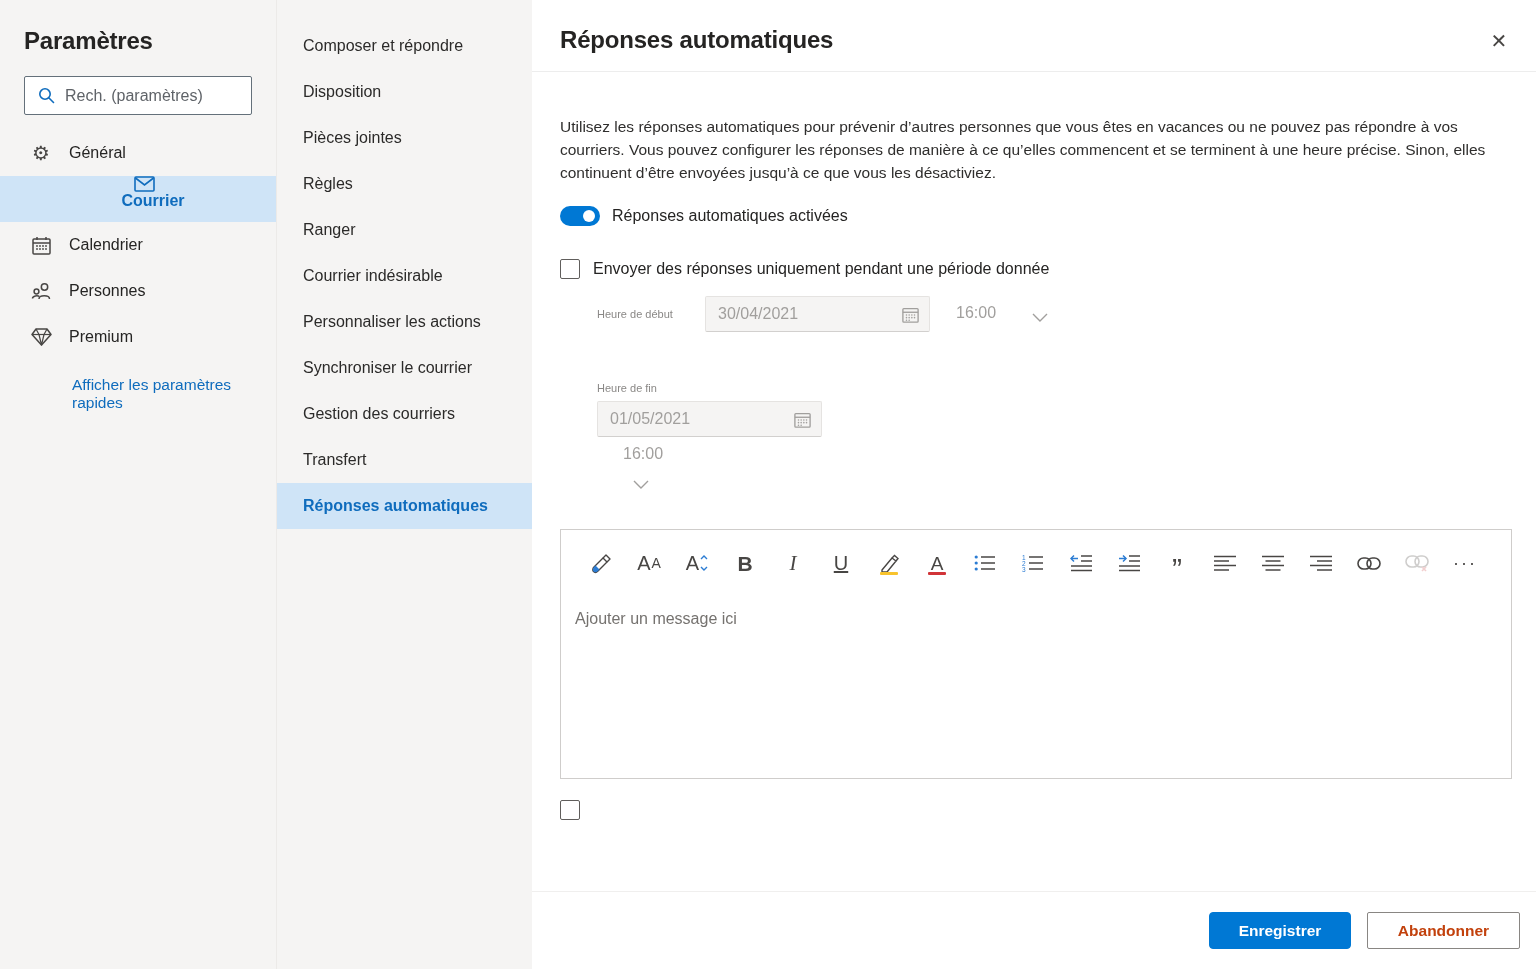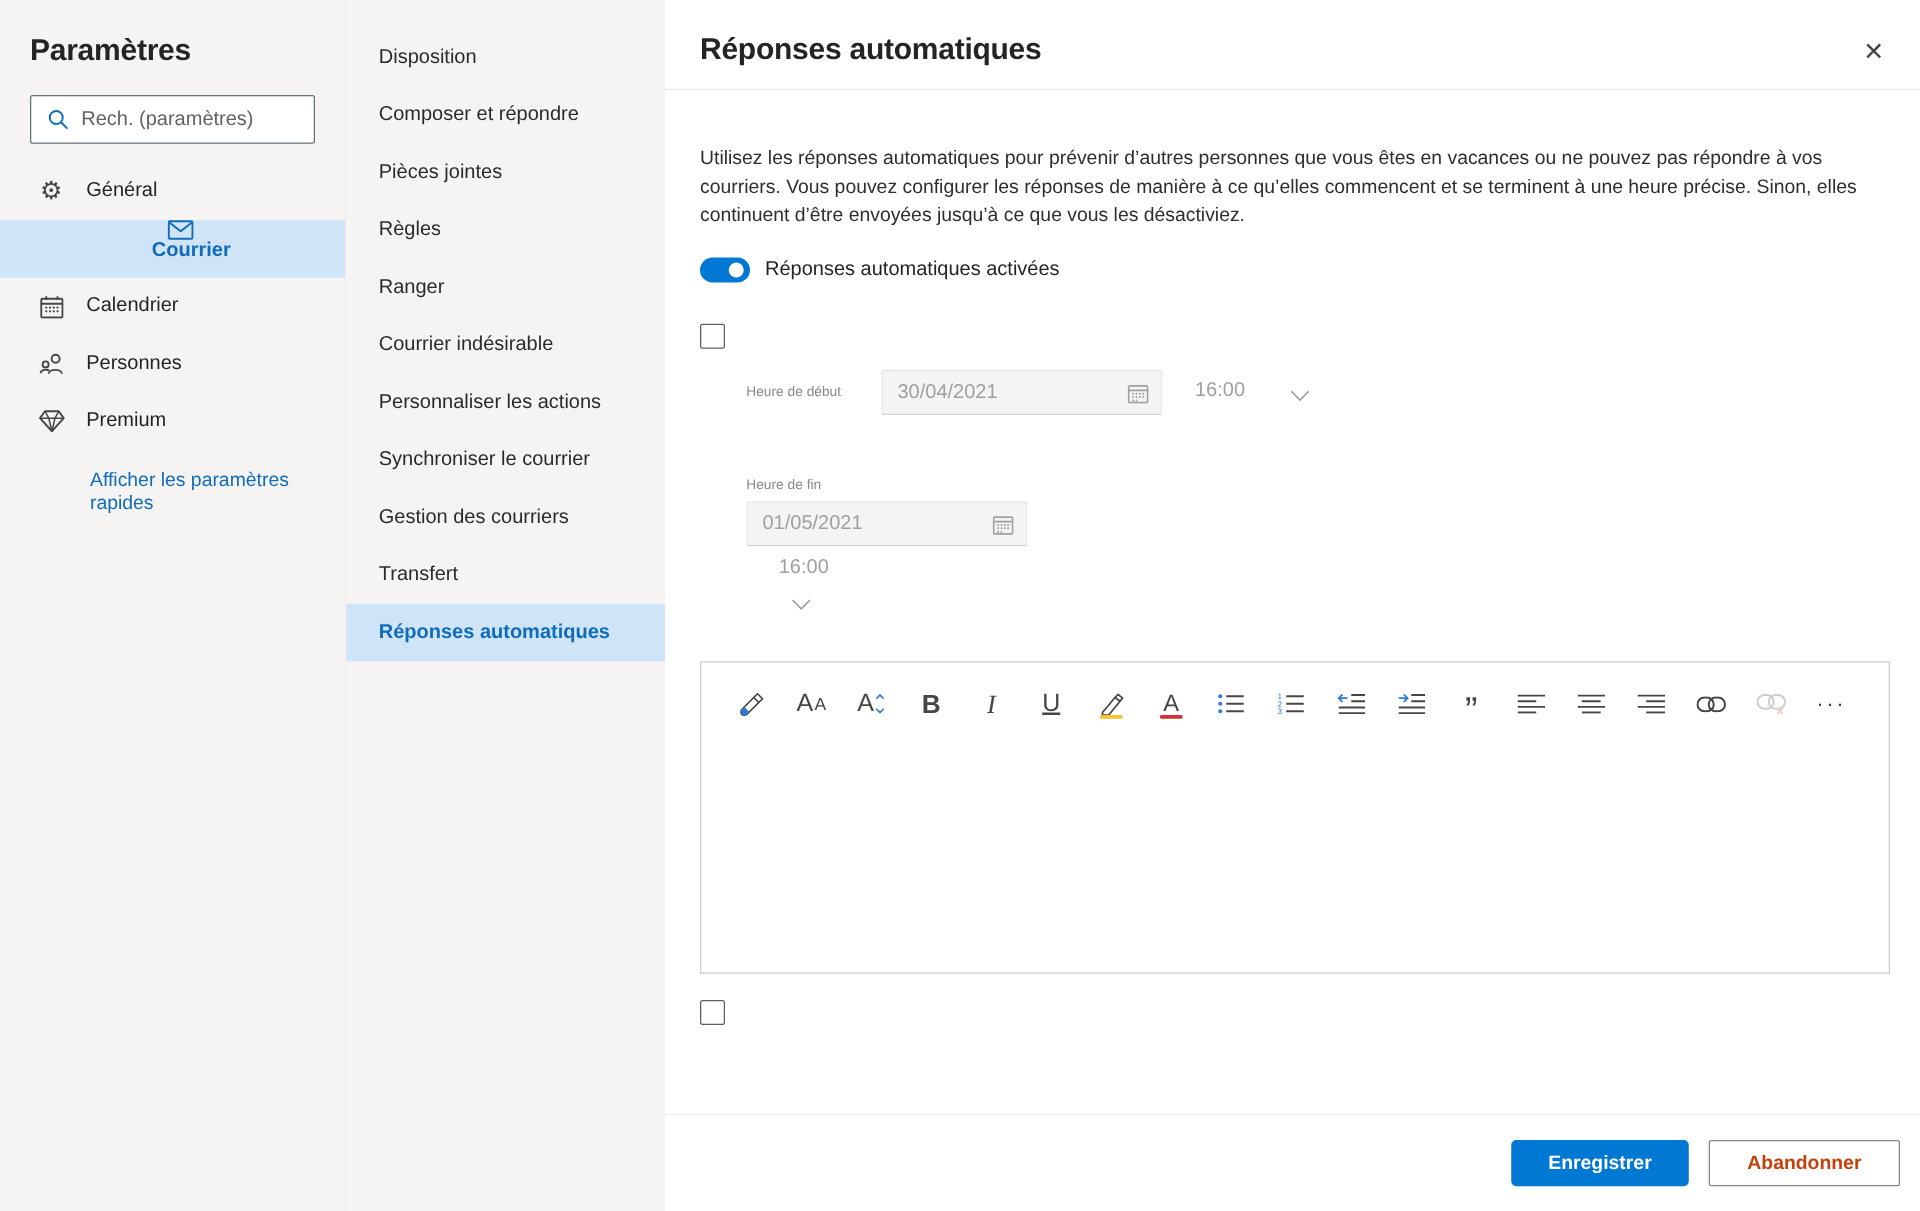--- a/index.html
+++ b/index.html
@@ -155,22 +155,22 @@
             </svg>
         </span>
         <span>Premium</span>
       </div>
     </div>
 
     <div class="quick-link">Afficher les paramètres rapides</div>
   </div>
 
   <div class="cat-nav">
+    <div class="cat-item">Composer et répondre</div>
     <div class="cat-item">Disposition</div>
-    <div class="cat-item">Composer et répondre</div>
     <div class="cat-item">Pièces jointes</div>
     <div class="cat-item">Règles</div>
     <div class="cat-item">Ranger</div>
     <div class="cat-item">Courrier indésirable</div>
     <div class="cat-item">Personnaliser les actions</div>
     <div class="cat-item">Synchroniser le courrier</div>
     <div class="cat-item">Gestion des courriers</div>
     <div class="cat-item">Transfert</div>
     <div class="cat-item sel">Réponses automatiques</div>
   </div>
@@ -186,20 +186,21 @@
 
       <div class="toggle-row">
         <div class="toggle">
             <div class="knob"></div>
           </div>
         <div class="toggle-label">Réponses automatiques activées</div>
       </div>
 
       <div class="check-row">
         <div class="checkbox"></div>
+        <div class="check-label">Envoyer des réponses uniquement pendant une période donnée</div>
       </div>
 
       <div class="date-section">
         <div class="date-row">
           <div class="date-label">Heure de début</div>
           <div class="date-field">
             <span class="dval">30/04/2021</span>
             <svg width="17" height="17" viewBox="0 0 19 19">
                 <rect x="1" y="3" width="17" height="15" rx="1" fill="none" stroke="#a19f9d" stroke-width="1.5"></rect>
                 <line x1="1" y1="7" x2="18" y2="7" stroke="#a19f9d" stroke-width="1.5"></line>
@@ -390,20 +391,21 @@
                 <g stroke="#e8a9a9" stroke-width="1.6">
                   <line x1="17" y1="12" x2="21" y2="16"></line>
                   <line x1="21" y1="12" x2="17" y2="16"></line>
                 </g>
               </svg>
           </div>
           <div class="tb">
               <span class="more-glyph">···</span>
             </div>
         </div>
+        <div class="placeholder">Ajouter un message ici</div>
       </div>
 
       <div class="check-row contacts-row">
         <div class="checkbox"></div>
       </div>
     </div>
 
     <div class="footer">
       <button class="btn btn-primary">Enregistrer</button>
       <button class="btn btn-secondary">Abandonner</button>

